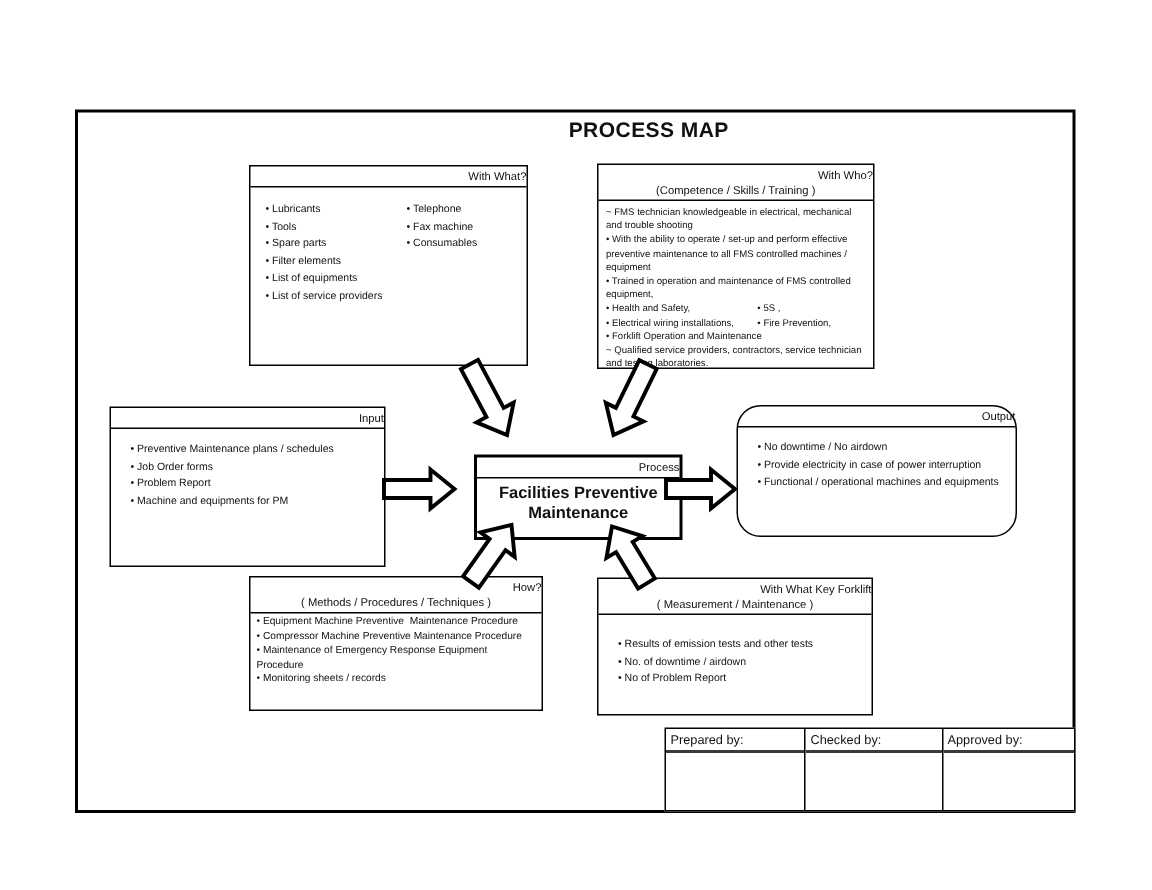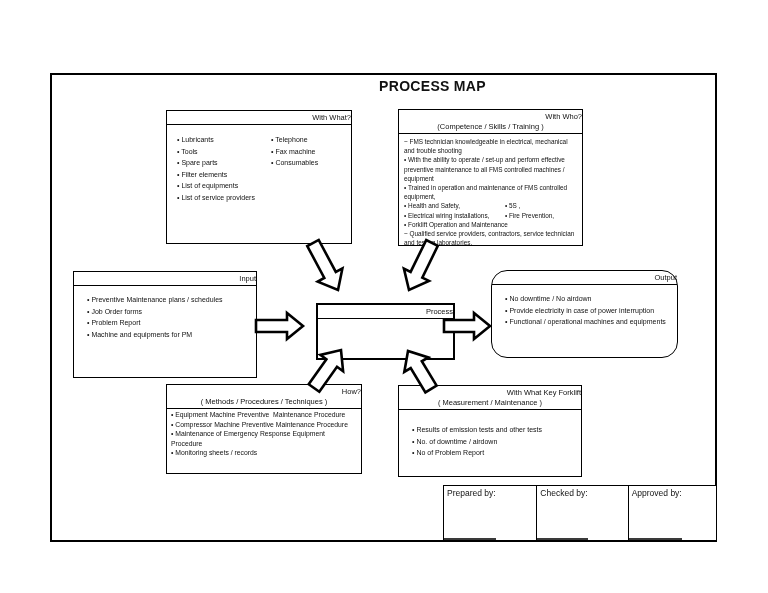--- a/index.html
+++ b/index.html
@@ -52,21 +52,21 @@
   .how-body { padding:1px 4px 0 4px; font-size:6.8px; line-height:9.6px; }
   .how-body .item { white-space:pre-wrap; }
 
   .crit-body { padding:14px 4px 0 8px; font-size:7px; line-height:11.5px; }
   .crit-body .item { padding-left:13px; text-indent:-8px; }
 
   .signoff {
     position:absolute; left:443px; top:485px; width:274px; height:56px;
     border:1.5px solid #000; box-sizing:border-box; display:flex; background:#fff;
   }
-  .sig-col { box-sizing:border-box; border-right:1.4px solid #000; display:flex; }
+  .sig-col { box-sizing:border-box; border-right:1.4px solid #000; display:flex; flex-direction:column; }
   .sig-col:last-child { border-right:none; }
   .sig-c1 { width:94px; } .sig-c2 { width:92px; } .sig-c3 { width:88px; }
   .sig-head { font-size:8.5px; line-height:12px; padding:1px 0 1px 3px; border-bottom:2px solid #3a3a3a; }
   .sig-body { flex:1; }
 
   #arrow-layer { position:absolute; left:0; top:0; width:768px; height:593px; pointer-events:none; }
   #arrow-layer polygon { fill:#fff; stroke:#000; stroke-width:2.6; stroke-linejoin:miter; }
 </style>
 </head>
 <body>
@@ -127,20 +127,21 @@
       <div class="item">• Job Order forms</div>
       <div class="item">• Problem Report</div>
       <div class="item">• Machine and equipments for PM</div>
     </div>
 </div>
 
 <div class="box b-process">
   <div class="hdr-wrap">
     <div class="hd">Process</div>
   </div>
+  <div class="proc-title">Facilities Preventive Maintenance</div>
 </div>
 
 <div class="box b-output">
   <div class="hdr-wrap">
     <div class="hd">Output</div>
   </div>
   <div class="io-body">
       <div class="item">• No downtime / No airdown</div>
       <div class="item">• Provide electricity in case of power interruption</div>
       <div class="item">• Functional / operational machines and equipments</div>

